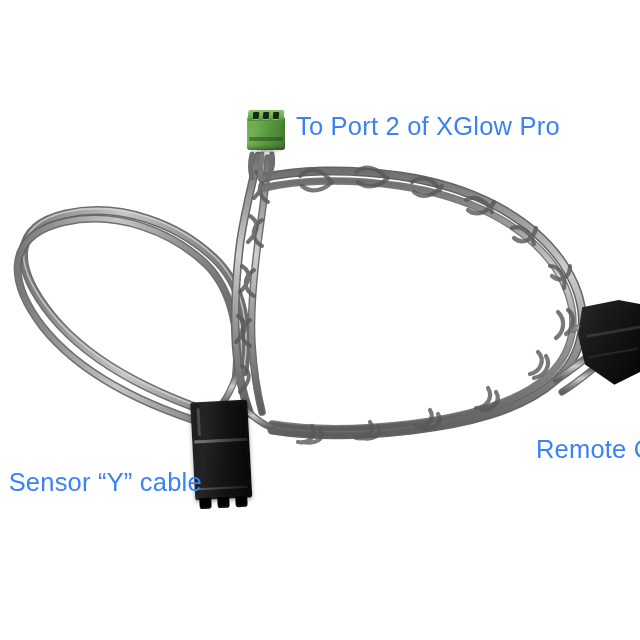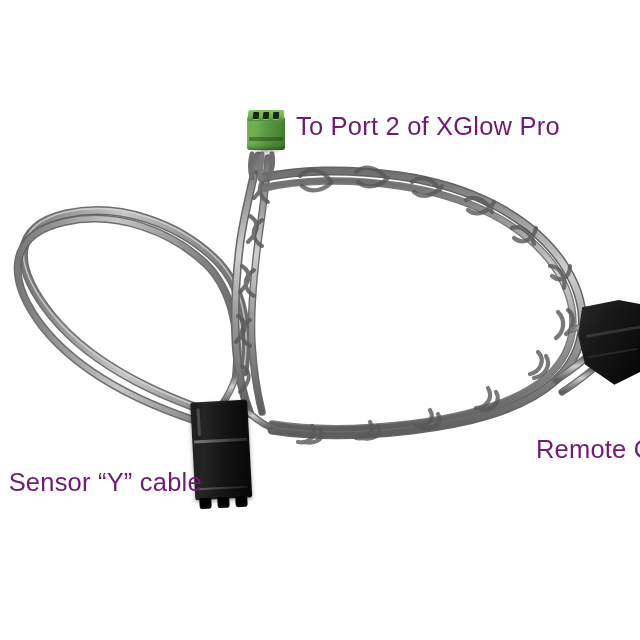--- a/index.html
+++ b/index.html
@@ -14,21 +14,21 @@
     position:relative;
     width:640px;height:640px;
     background:#ffffff;
     overflow:hidden;
   }
   .photo-svg{position:absolute;left:0;top:0;width:640px;height:640px;}
 
   
   .label{
     position:absolute;
-    color:#701a75;
+    color:#3b82f6;
     font-family:"Liberation Sans", sans-serif;
     font-size:25.5px;
     font-weight:400;
     letter-spacing:.2px;
     white-space:nowrap;
     line-height:1;
   }
   #label-port{ left:296px; top:114px; }
   #label-ycable{ left:-13px; top:470px; }
   #label-remote{ left:536px; top:437px; }

